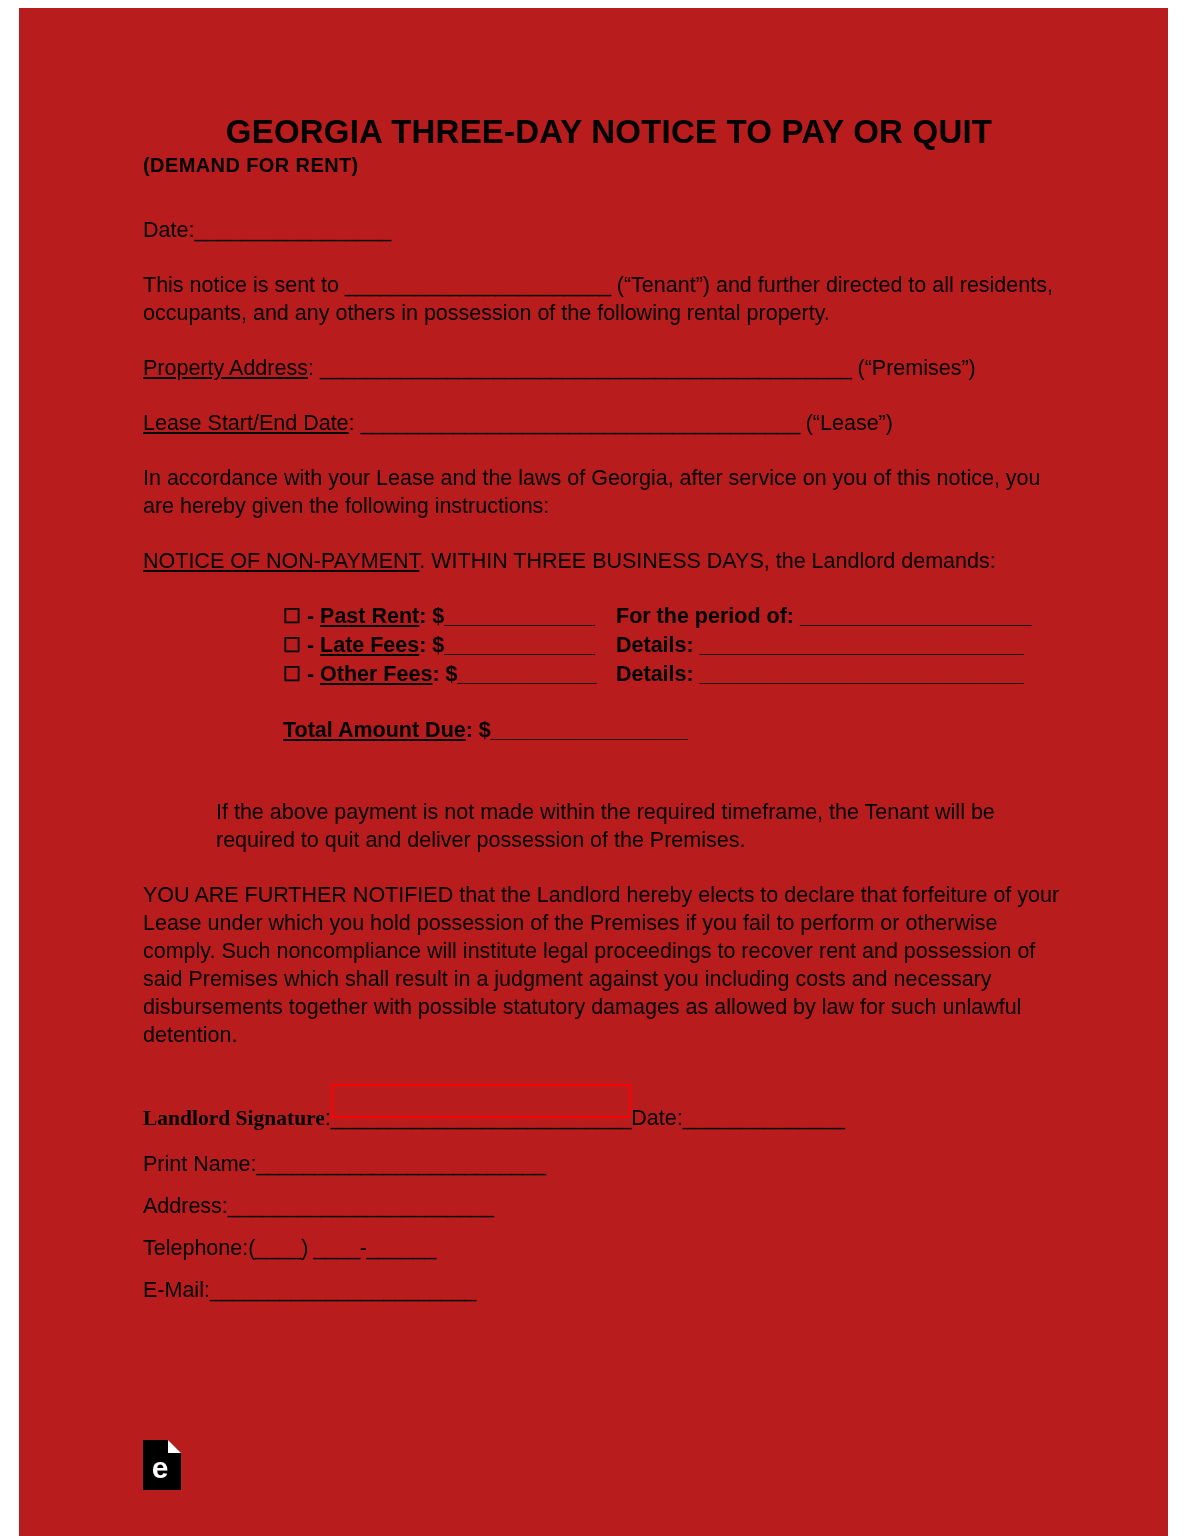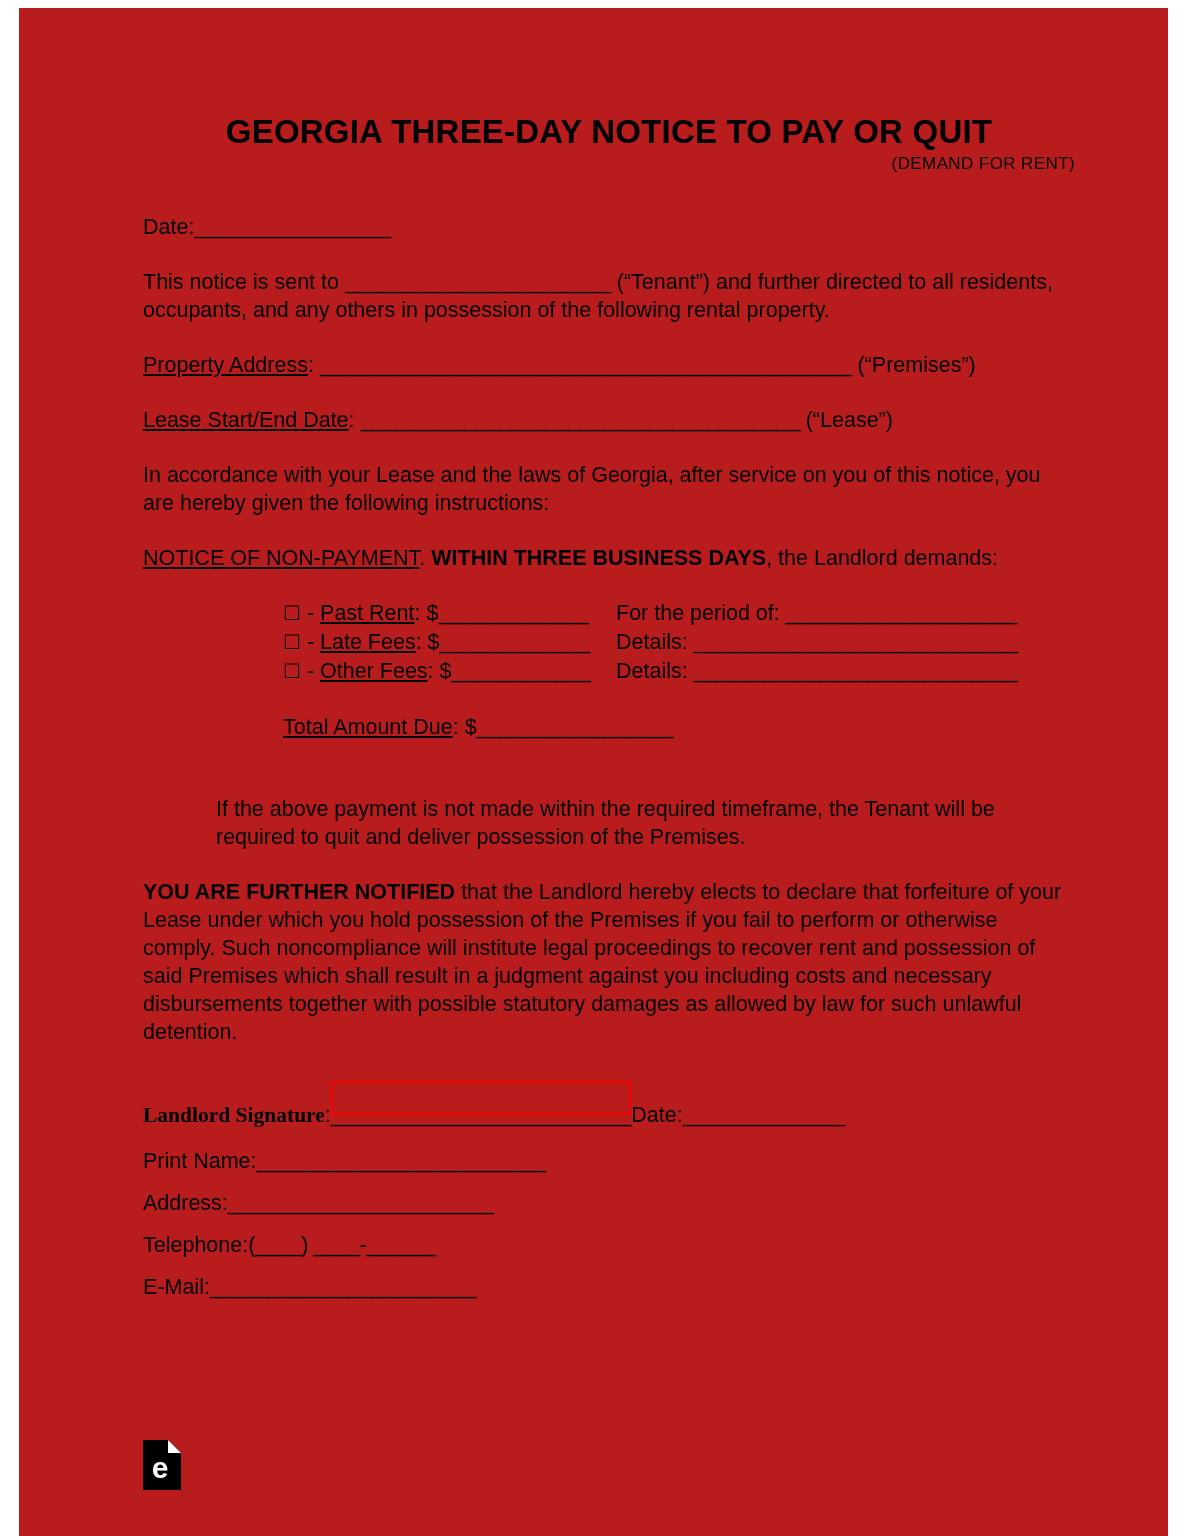--- a/index.html
+++ b/index.html
@@ -32,51 +32,52 @@
   .doc-title {
     text-align: center;
     font-weight: bold;
     font-size: 33px;
     letter-spacing: 0.2px;
     line-height: 1.12;
     margin: 0;
     white-space: nowrap;
   }
   .doc-subtitle {
-    text-align: right;
-    font-weight: normal;
-    font-size: 17px;
+    text-align: left;
+    font-weight: bold;
+    font-size: 20px;
     letter-spacing: 0.4px;
     margin: 3px 0 0 0;
   }
 
   
   .block {
     font-size: 21.5px;
     line-height: 1.30;
     margin: 0;
   }
   .spacer-lg { height: 40px; }
   .spacer-md { height: 27px; }
   .spacer-sm { height: 18px; }
 
   .u { text-decoration: underline; text-align: center; }
-  .b { font-weight: bold; }
+  .b { font-weight: normal; }
 
   
   .blank {
     letter-spacing: -0.4px;
     white-space: pre;
   }
 
   
   .demands {
     margin-left: 140px;
     font-size: 21.5px;
     line-height: 1.345;
+    font-weight: bold;
   }
   .demand-row {
     display: flex;
     align-items: baseline;
     white-space: nowrap;
   }
   .demand-left {
     display: inline-block;
     width: 333px;
     flex: 0 0 333px;

